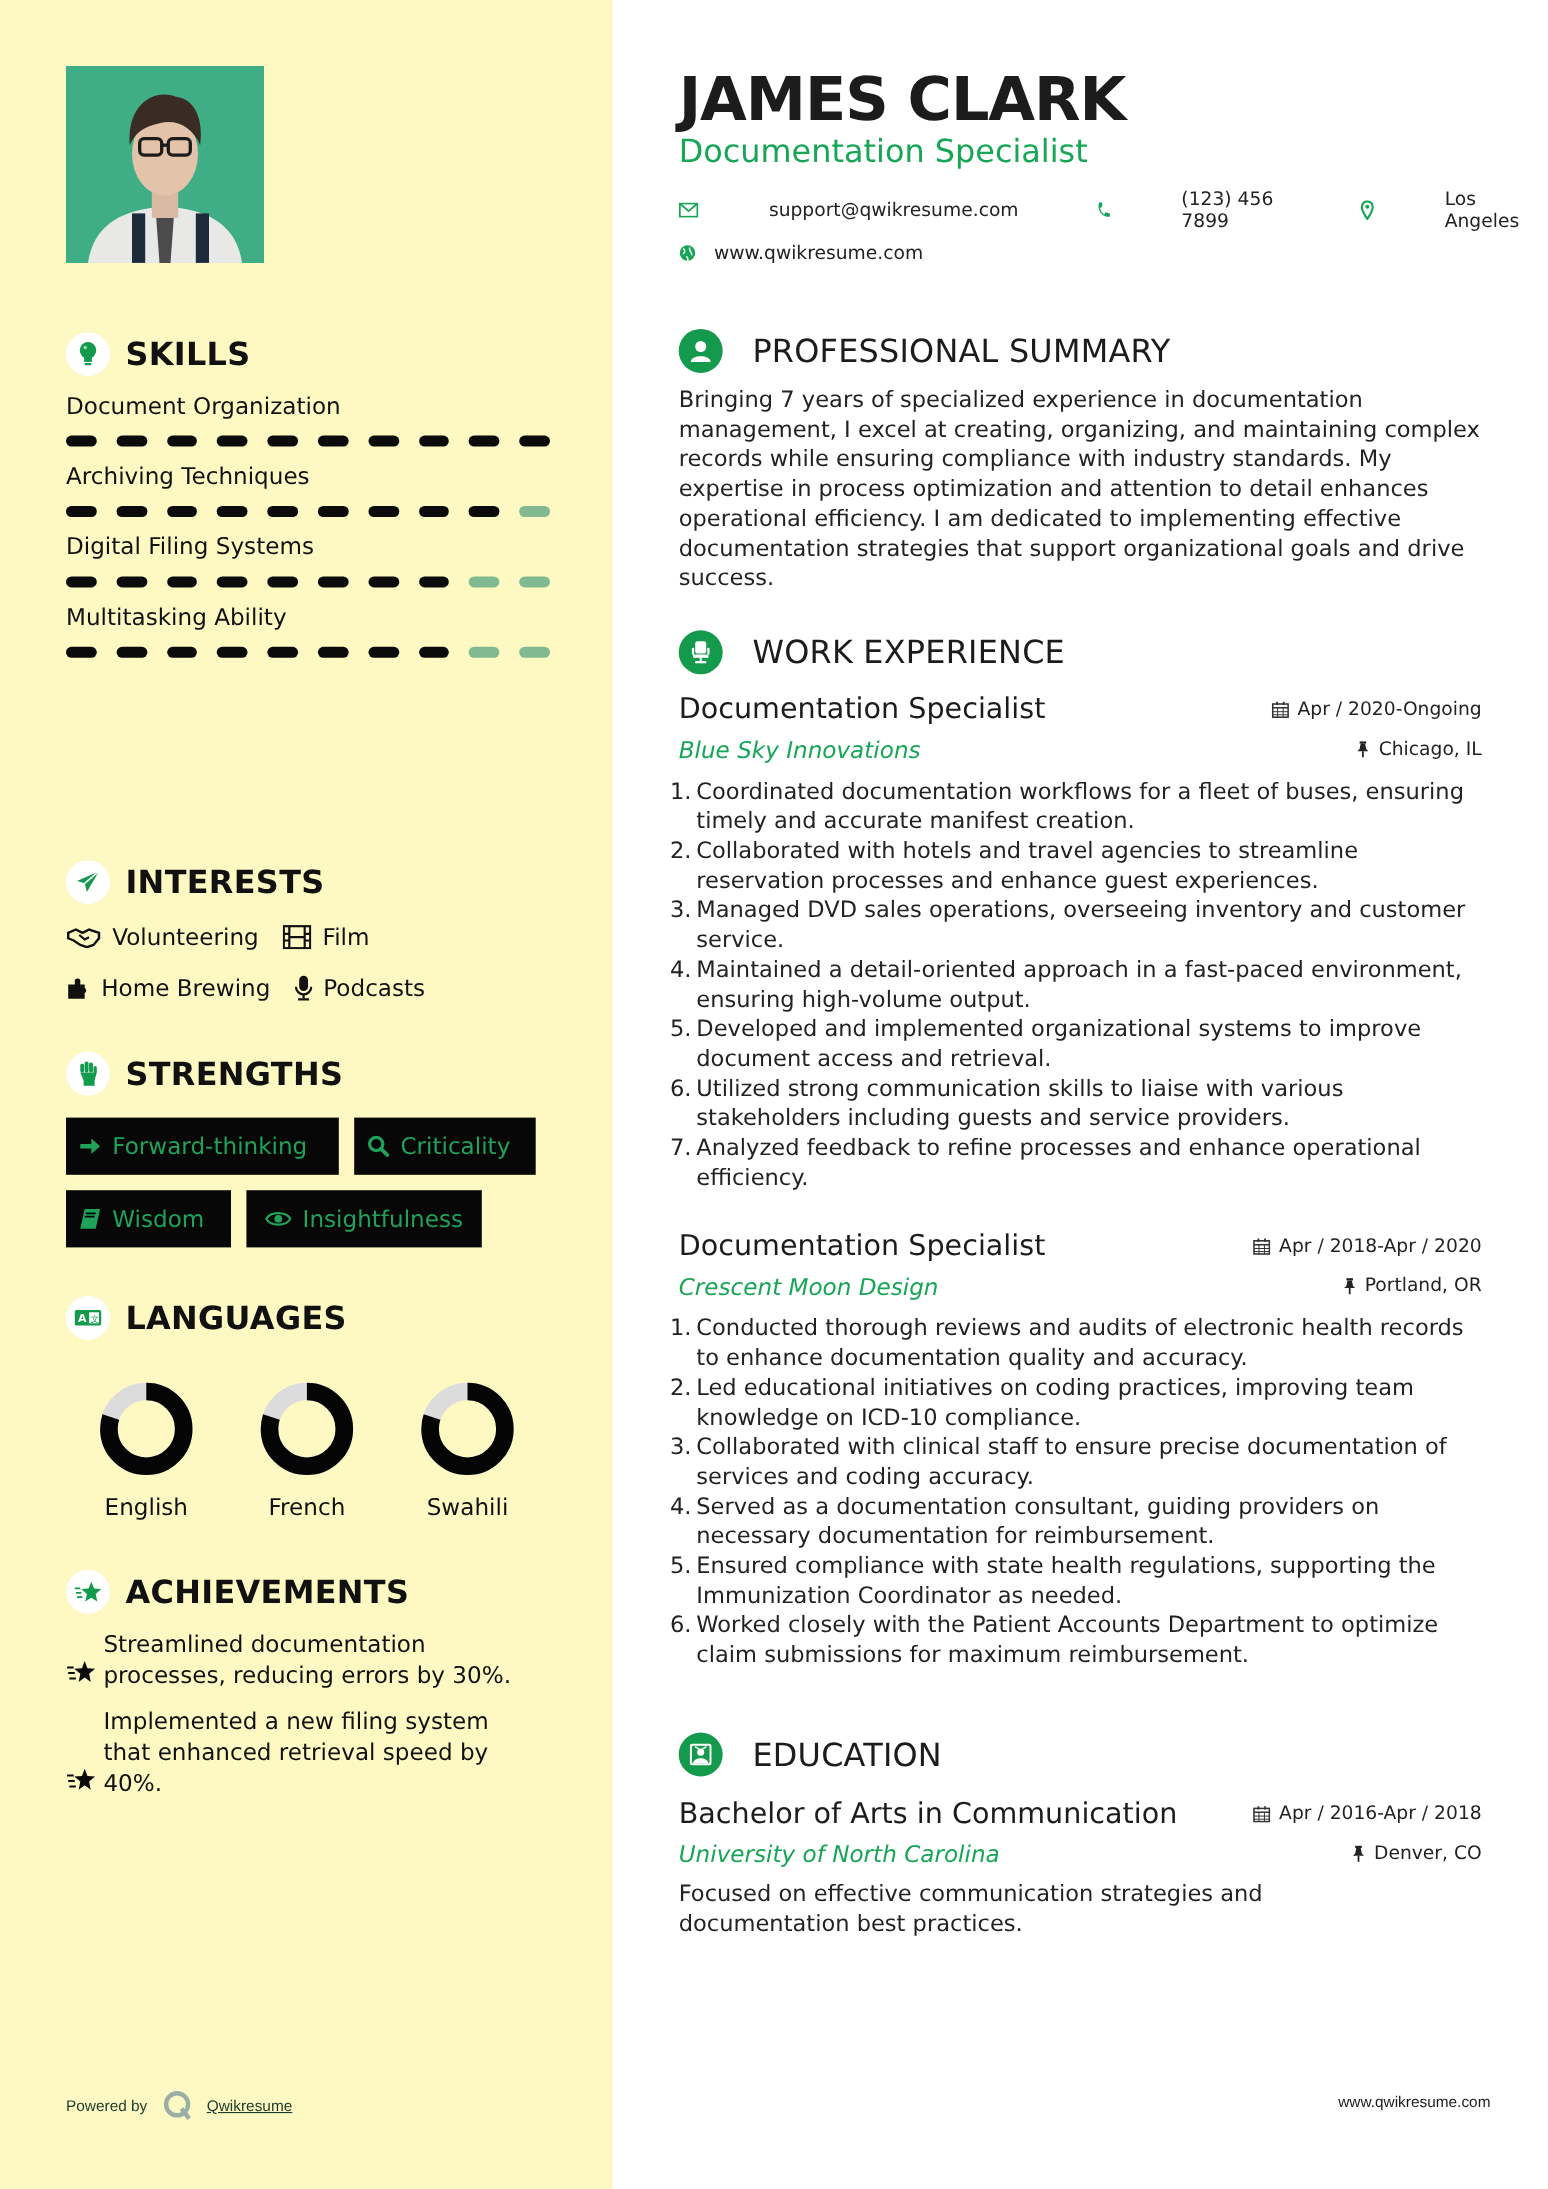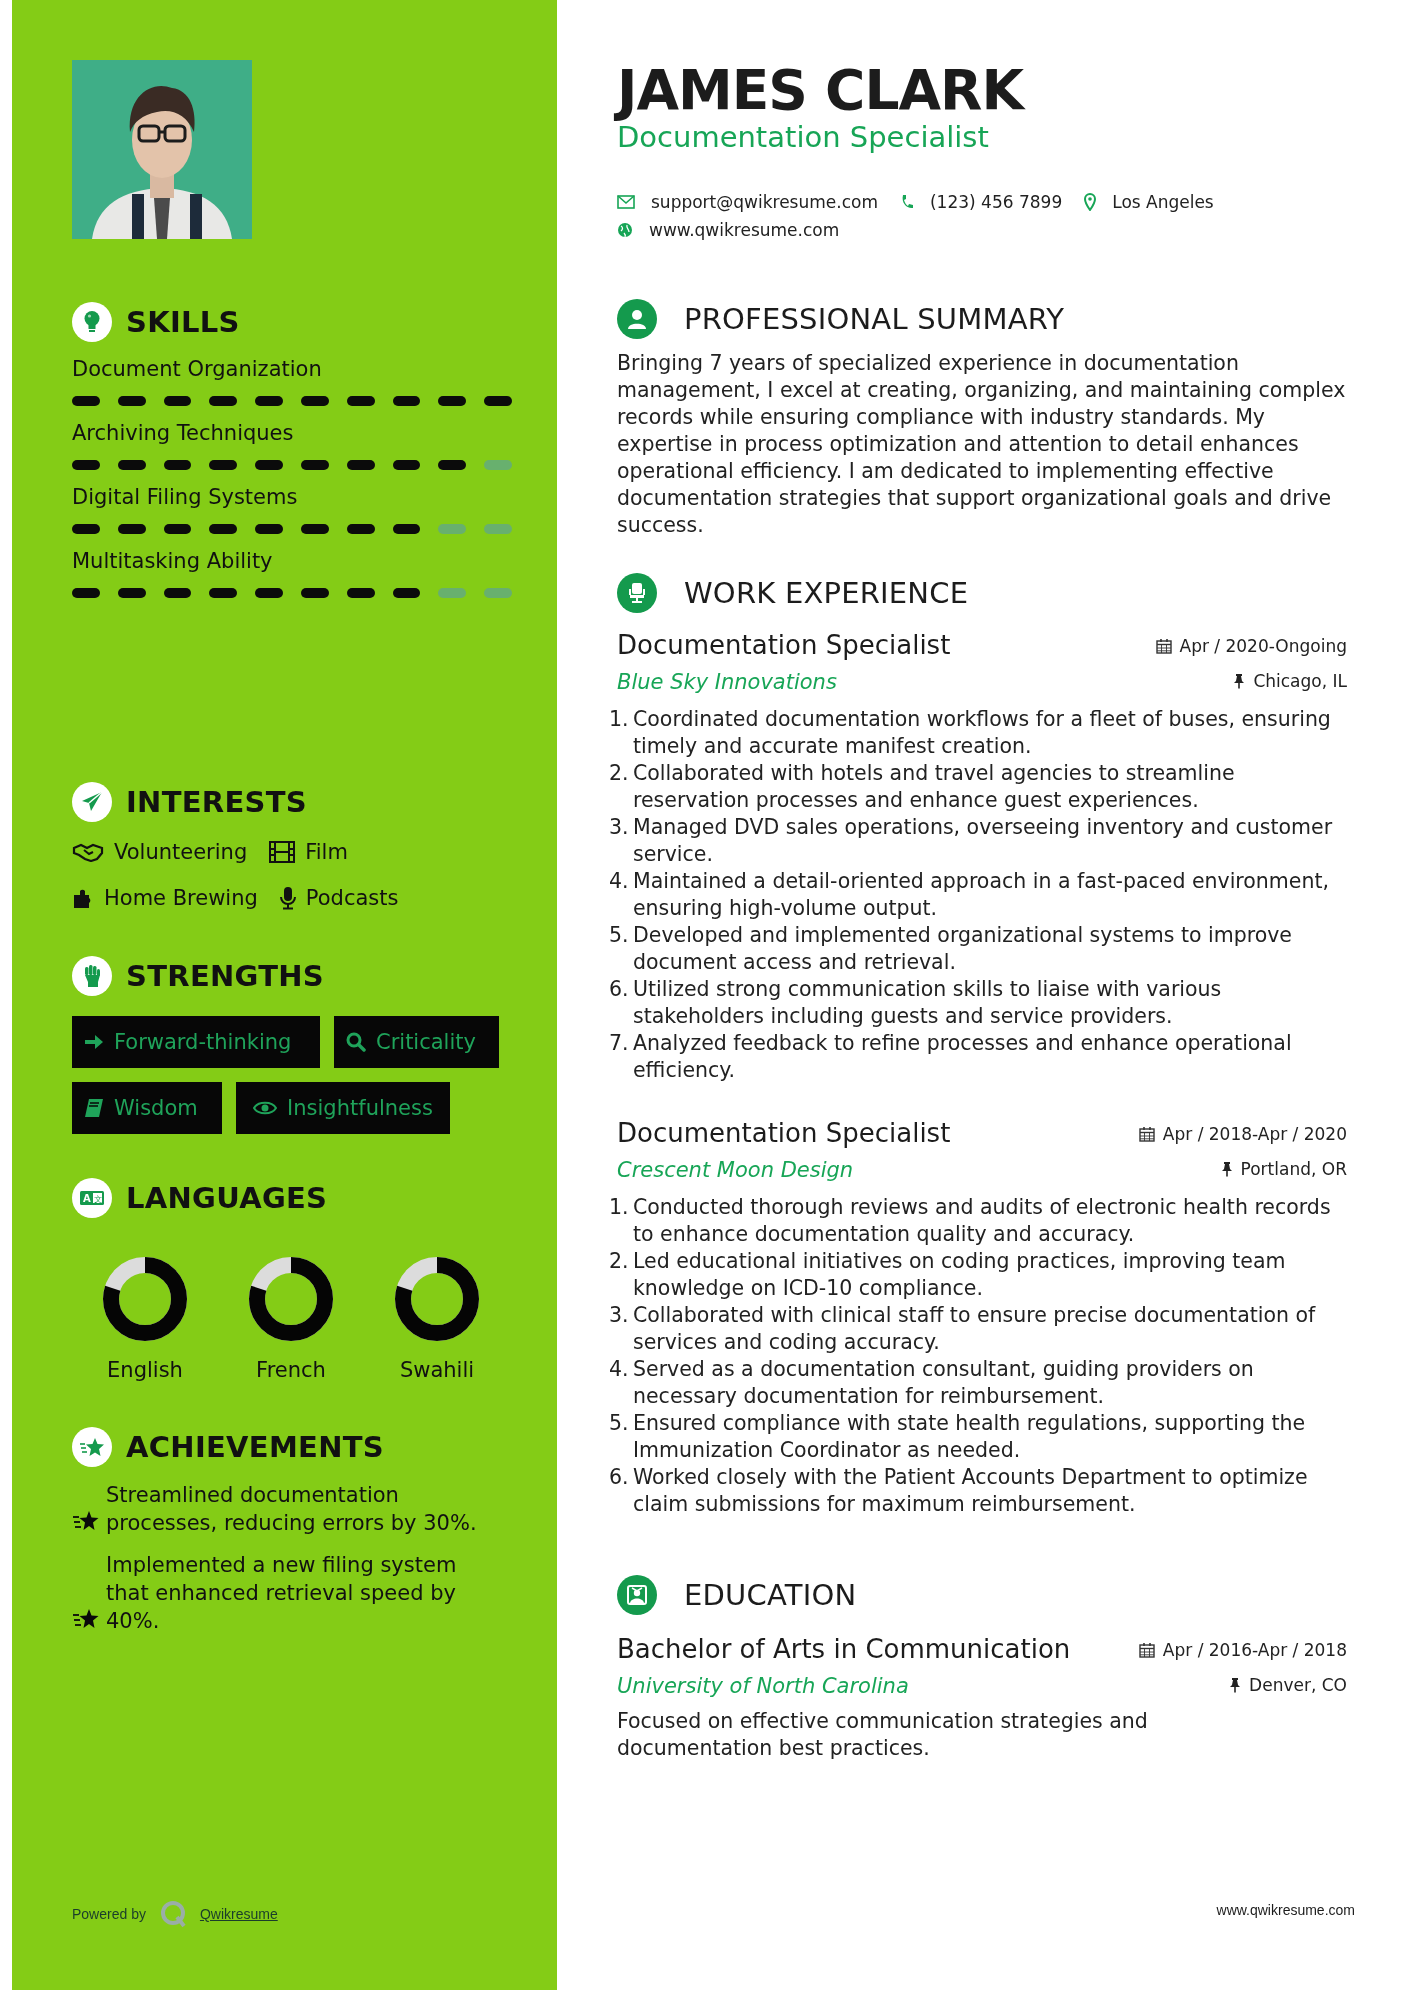--- a/index.html
+++ b/index.html
@@ -1,19 +1,19 @@
 <!DOCTYPE html>
 <html><head>
   <meta charset="utf-8">
   <style>
     * { box-sizing: border-box; margin: 0; padding: 0; }
     html, body { width: 1407px; height: 1990px; background: #ffffff; }
     body { font-family: "Liberation Sans", "DejaVu Sans", sans-serif; color: #1f1f1f; position: relative; overflow: hidden; }
 
-    .sidebar { position: absolute; left: 12px; top: 0; width: 620px; height: 1990px; background: #84cc16; }
+    .sidebar { position: absolute; left: 0; top: 0; width: 620px; height: 1990px; background: #fef9c3; }
     .main { position: absolute; left: 557px; top: 0; width: 850px; height: 1990px; background: #ffffff; }
 
     
     .photo { position: absolute; left: 60px; top: 60px; width: 180px; height: 179px; background: #3fae87; overflow: hidden; }
     .photo svg { display: block; }
 
     .s-section { position: absolute; left: 60px; width: 440px; }
     .s-head { display: flex; align-items: center; height: 40px; }
     .s-head .icircle { width: 40px; height: 40px; border-radius: 50%; background: #ffffff; display: flex; align-items: center; justify-content: center; margin-right: 14px; flex-shrink: 0; }
     .s-head .title { font-family: "DejaVu Sans", sans-serif; font-weight: bold; font-size: 29px; color: #111; letter-spacing: 0.3px; }
@@ -357,21 +357,21 @@
         </svg>
     </span>
     <span class="link">Qwikresume</span>
   </div>
 </aside>
 
 <main class="main">
   <h1 class="name">JAMES CLARK</h1>
   <div class="jobtitle">Documentation Specialist</div>
 
-  <div class="contact" style="top:192px;">
+  <div class="contact" style="top:171px;gap:48px;">
     <span class="ci">
       <svg width="18" height="14" viewBox="0 0 18 14">
           <rect x="1" y="1" width="16" height="12" fill="none" stroke="#17a556" stroke-width="1.6"></rect>
           <path d="M1 1 L9 8 L17 1" fill="none" stroke="#17a556" stroke-width="1.6"></path>
         </svg>
     </span>
     <span class="cv">support@qwikresume.com</span>
     <span class="ci">
       <svg width="14" height="16" viewBox="0 0 14 16">
           <path d="M3 1 L6 1 L6 5 L4 6 C5 9 6 11 8 12 L9 10 L13 11 L13 14 C7 15 1 9 3 1 Z" fill="#17a556"></path>

